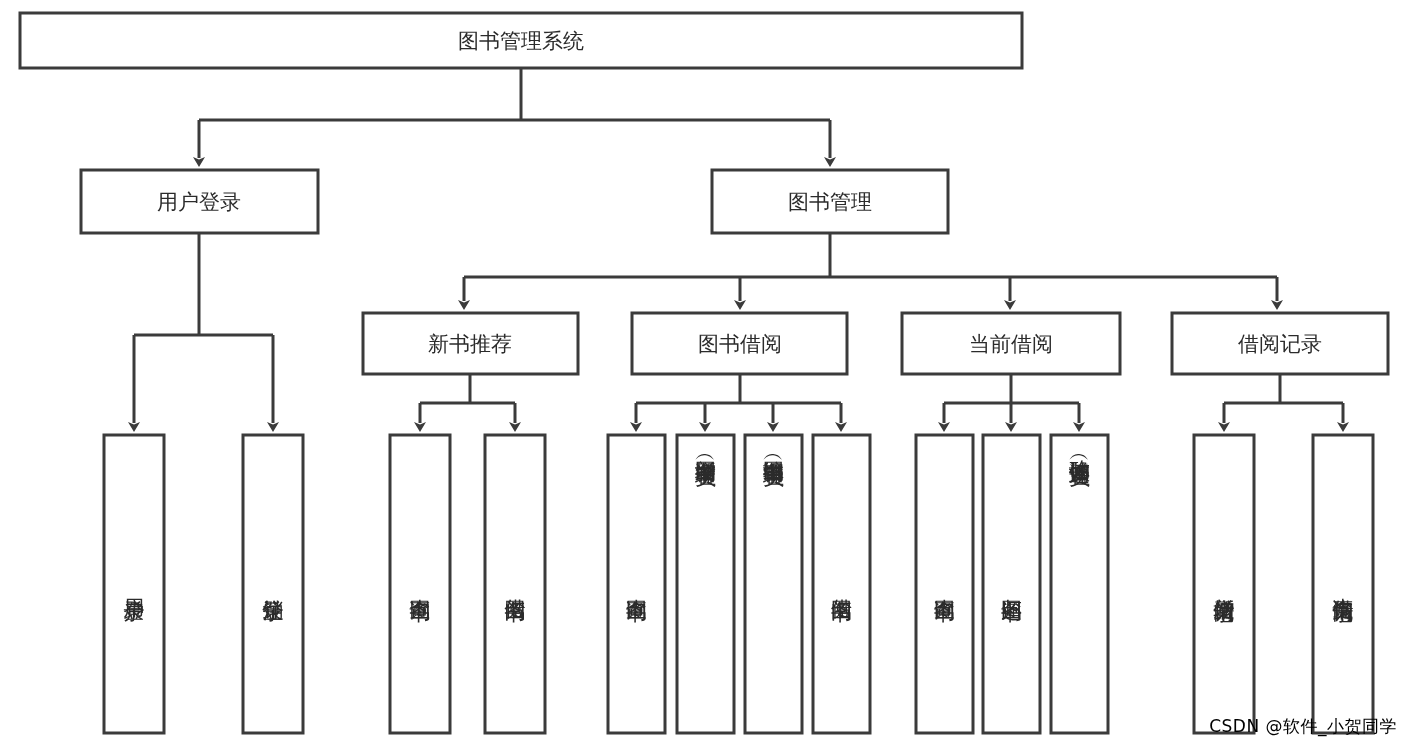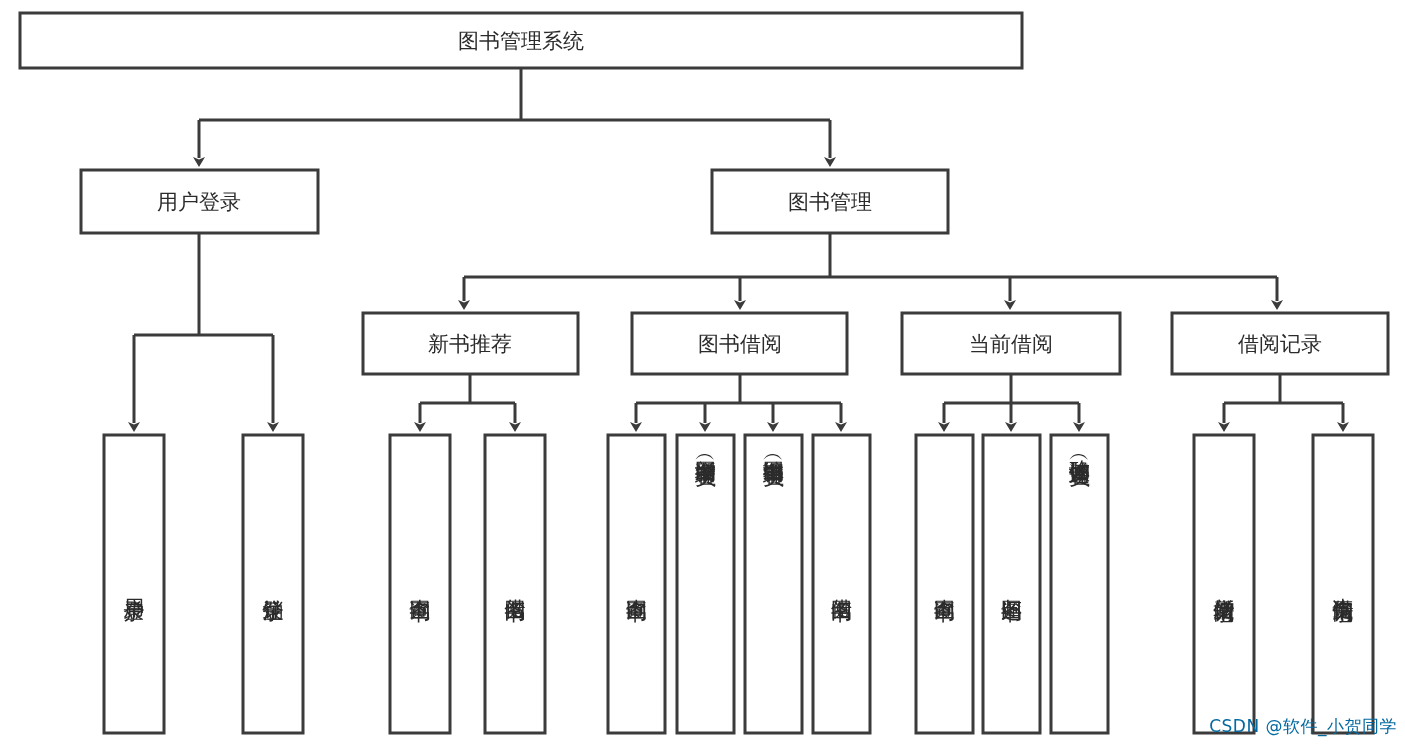--- a/index.html
+++ b/index.html
@@ -5,21 +5,21 @@
   html,body{margin:0;padding:0;background:#ffffff;}
   body{width:1405px;height:747px;font-family:"DejaVu Sans","Liberation Sans",sans-serif;overflow:hidden;}
   #stage{position:relative;width:1405px;height:744px;background:#fff;}
   svg#diagram{position:absolute;left:0;top:0;width:1405px;height:747px;}
   .node-box{fill:#ffffff;stroke:#3b3b3b;stroke-width:3;}
   .conn{stroke:#3b3b3b;stroke-width:3;fill:none;stroke-linecap:butt;}
   .node-label{font-family:"DejaVu Sans","Liberation Sans",sans-serif;fill:#2b2b2b;font-size:21px;text-anchor:middle;dominant-baseline:middle;}
   .leaf-text-wrap{position:absolute;display:flex;align-items:center;justify-content:center;
       writing-mode:vertical-rl;text-orientation:upright;font-size:21px;color:#2b2b2b;
       letter-spacing:1px;line-height:1.05;pointer-events:none;white-space:nowrap;}
-  .watermark{position:absolute;right:8px;bottom:6px;color:#0369a1;font-size:17px;
+  .watermark{position:absolute;right:8px;bottom:6px;color:#000000;font-size:17px;
       font-family:"DejaVu Sans","Liberation Sans",sans-serif;letter-spacing:.5px;}
 </style>
 </head>
 <body>
 
 <div id="stage">
 
   <svg id="diagram" viewBox="0 0 1405 747">
     <defs>
       <marker id="arrow" markerWidth="10" markerHeight="12" refX="1" refY="6" orient="auto" markerUnits="userSpaceOnUse">

